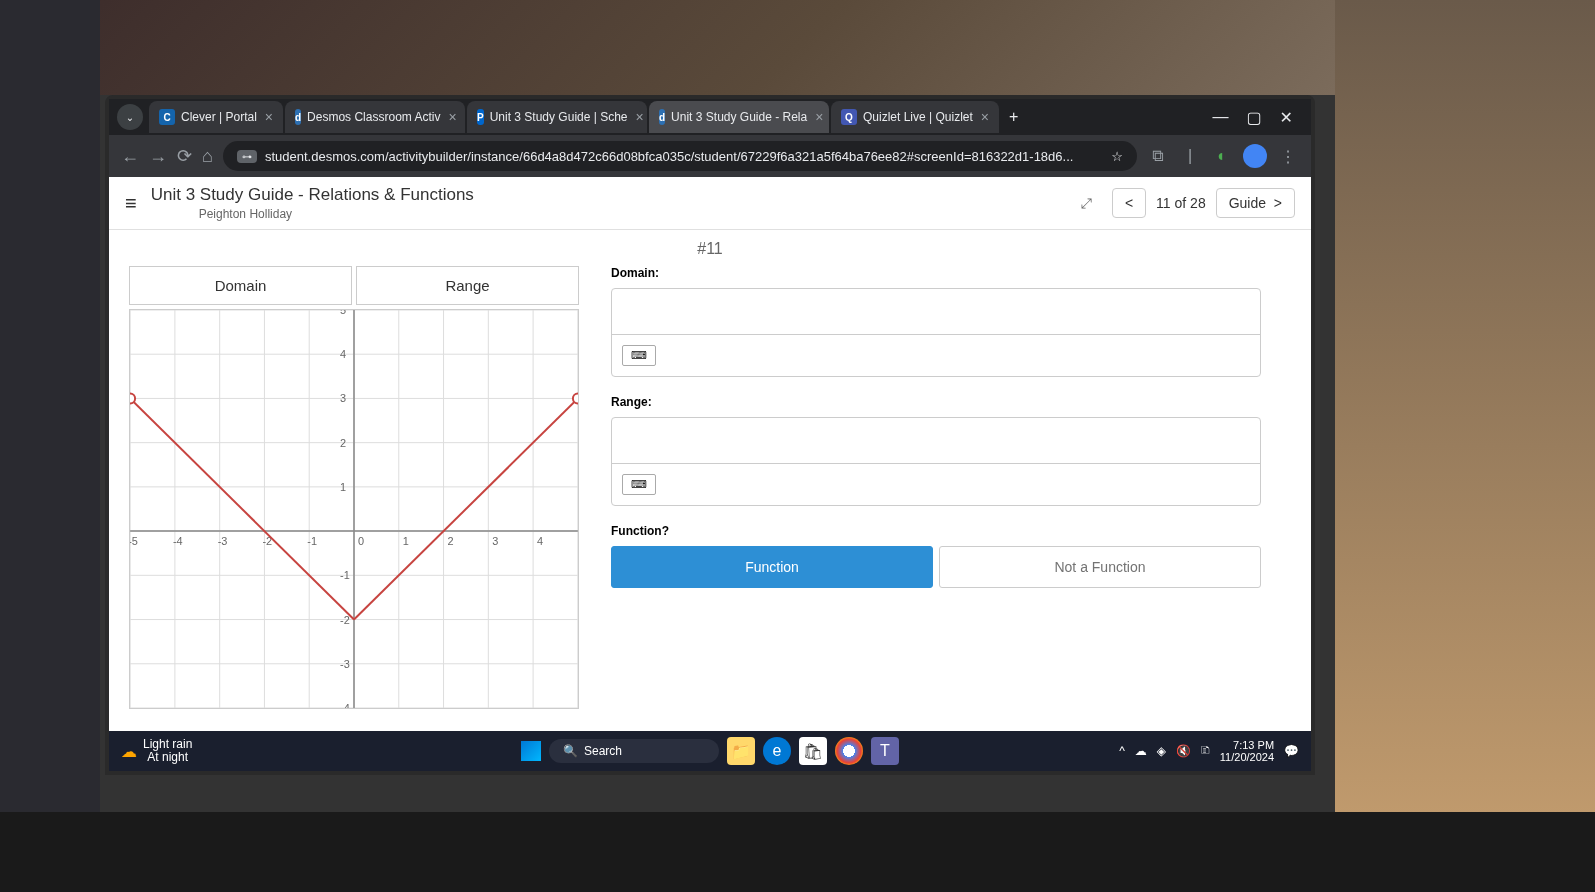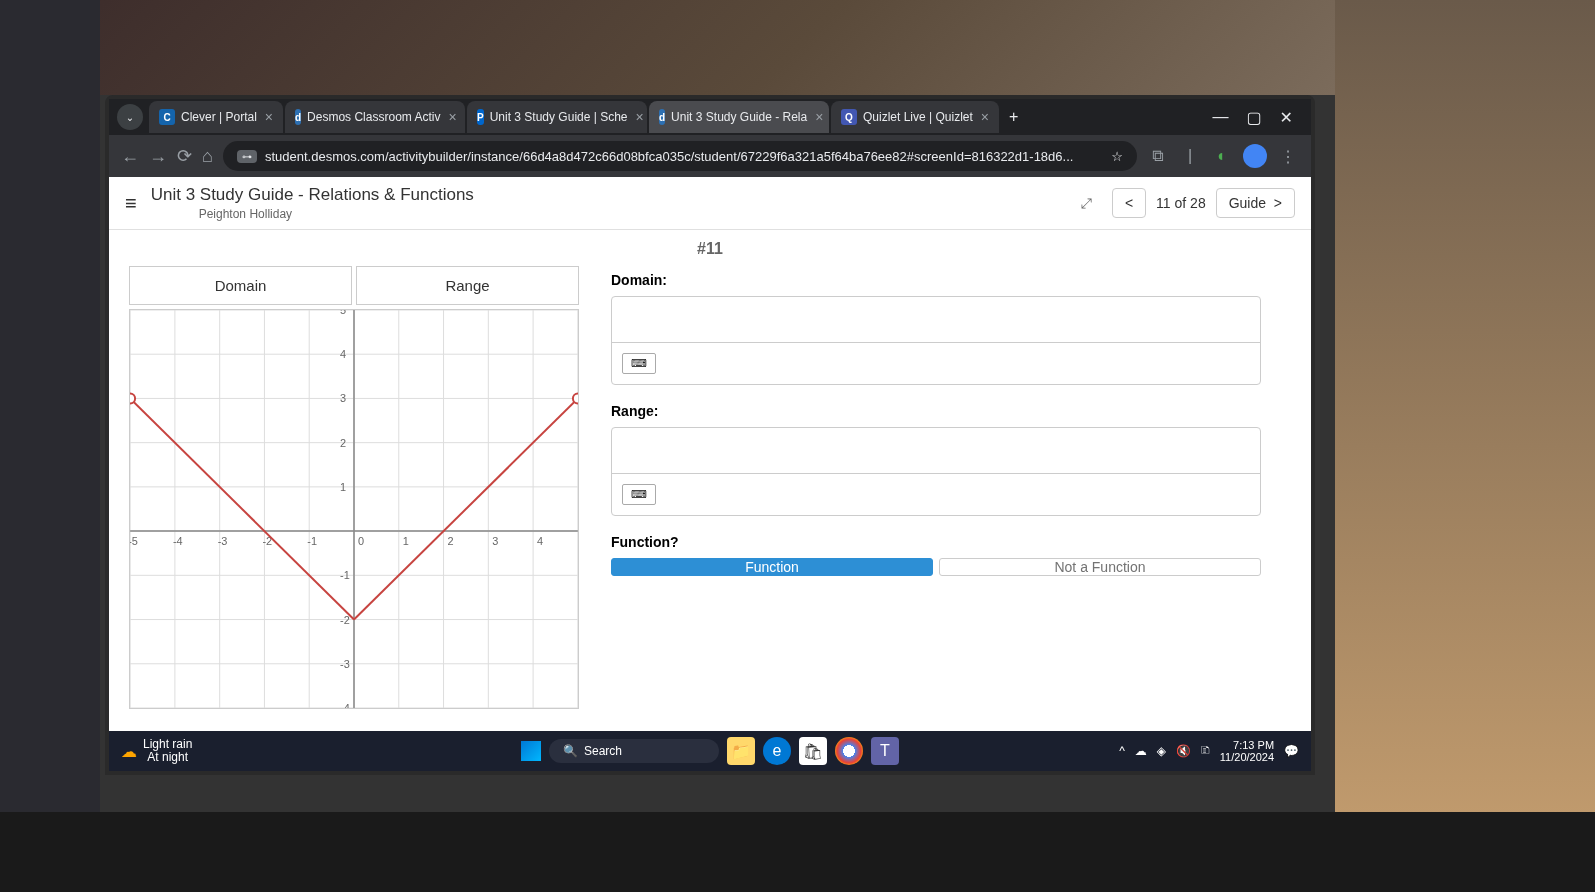--- a/index.html
+++ b/index.html
@@ -36,37 +36,37 @@
 .menu-icon { font-size: 20px; margin-right: 14px; color: #333; }
 .page-title-area { flex: 1; }
 .page-title { font-size: 17px; color: #333; font-weight: normal; }
 .page-sub { font-size: 12px; color: #666; margin-top: 2px; padding-left: 48px; }
 .expand-icon { margin: 0 20px; color: #666; font-size: 14px; }
 .nav-controls { display: flex; align-items: center; gap: 10px; }
 .nav-btn { border: 1px solid #ccc; background: #fff; padding: 6px 12px; border-radius: 4px; color: #333; font-size: 14px; cursor: pointer; }
 .page-counter { font-size: 14px; color: #333; }
 
 .content { flex: 1; overflow: auto; position: relative; }
-.qnum { position: absolute; top: 10px; left: 50%; transform: translateX(-50%); font-size: 16px; color: #666; font-weight: bold; }
+.qnum { position: absolute; top: 10px; left: 50%; transform: translateX(-50%); font-size: 16px; color: #666; }
 
 .activity { display: flex; padding: 36px 20px 10px; gap: 32px; }
 .left-panel { width: 450px; }
 .dr-headers { display: flex; gap: 4px; margin-bottom: 4px; }
 .dr-header { flex: 1; border: 1px solid #ccc; text-align: center; padding: 10px; font-size: 15px; color: #333; }
 .graph { width: 450px; height: 400px; border: 1px solid #ccc; position: relative; }
 .graph svg { width: 100%; height: 100%; }
 
 .right-panel { flex: 1; padding-right: 30px; }
-.field-label { font-weight: bold; font-size: 14px; margin-bottom: 8px; margin-top: 6px; }
+.field-label { font-weight: bold; font-size: 12px; margin-bottom: 8px; }
 .input-group { border: 1px solid #ccc; border-radius: 4px; padding: 0; margin-bottom: 18px; }
 .input-box { border-bottom: 1px solid #ccc; height: 46px; padding: 10px; }
 .kbd-btn { padding: 10px; }
 .kbd-icon { border: 1px solid #aaa; padding: 3px 8px; font-size: 11px; display: inline-block; border-radius: 2px; }
 .fn-buttons { display: flex; gap: 6px; }
-.fn-btn { flex: 1; border: 1px solid #ccc; font-size: 14px; border-radius: 3px; cursor: pointer; text-align: center; }
+.fn-btn { flex: 1; padding: 12px; border: 1px solid #ccc; font-size: 14px; border-radius: 3px; cursor: pointer; text-align: center; }
 .fn-btn.active { background: #2d8fd5; color: #fff; border-color: #2d8fd5; }
 .fn-btn.inactive { background: #fff; color: #737373; }
 
 
 .taskbar { position: absolute; bottom: 0; left: 0; right: 0; height: 40px; background: #1a1f2e; display: flex; align-items: center; padding: 0 12px; color: #fff; font-size: 12px; }
 .weather { display: flex; align-items: center; gap: 6px; }
 .weather-icon { color: #ffa500; font-size: 16px; }
 .weather-text { line-height: 1.1; text-align: center; }
 .task-center { position: absolute; left: 50%; transform: translateX(-50%); display: flex; align-items: center; gap: 8px; }
 .win-logo { width: 20px; height: 20px; background: linear-gradient(135deg, #0078d4 0%, #00b7ff 100%); }

